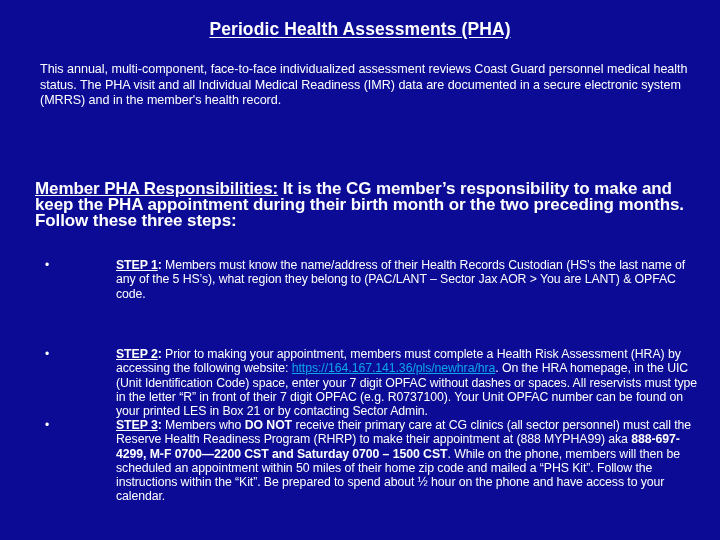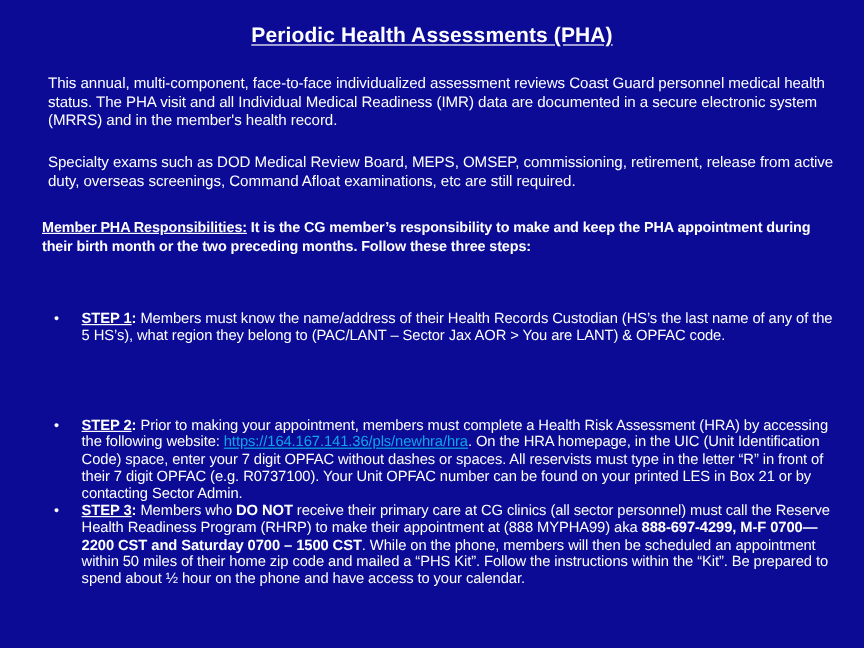--- a/index.html
+++ b/index.html
@@ -47,21 +47,21 @@
     line-height: 15.6px;
     letter-spacing: -0.05px;
   }
   #para-intro { top: 62px; }
   #para-specialty { top: 128px; }
 
   .para-bold {
     position: absolute;
     left: 35px;
     width: 660px;
-    font-size: 12px;
+    font-size: 17px;
     line-height: 16px;
     font-weight: bold;
     letter-spacing: -0.1px;
   }
   #para-responsibilities { top: 181px; }
 
   .u { text-decoration: underline; }
   .b { font-weight: bold; }
 
   
@@ -84,37 +84,37 @@
     width: 28px;
     font-size: 12px;
     line-height: 14.3px;
     color: #ffffff;
     text-align: left;
     padding-left: 5px;
     box-sizing: border-box;
   }
   .step-body {
     flex: 1 1 auto;
+    margin-left: 48px;
   }
 
   .link {
     color: #0ea5e9;
     text-decoration: underline;
   }
 </style>
 </head>
 <body>
 
 <div class="slide">
 
   <div class="title"><span class="u">Periodic Health Assessments (PHA)</span></div>
 
   <div class="para" id="para-intro">This annual, multi-component, face-to-face individualized assessment reviews Coast Guard personnel medical health status. The PHA visit and all Individual Medical Readiness (IMR) data are documented in a secure electronic system (MRRS) and in the member's health record.</div>
 
-  <div class="para" id="para-specialty">Specialty exams such as DOD Medical Review Board, MEPS, OMSEP, commissioning, retirement, release from active duty, overseas screenings, Command Afloat examinations, etc are still required.</div>
 
   <div class="para-bold" id="para-responsibilities"><span class="u">Member PHA Responsibilities:</span><span> It is the CG member’s responsibility to make and keep the PHA appointment during their birth month or the two preceding months. Follow these three steps:</span></div>
 
   <div class="step" id="step-1">
     <span class="bullet">•</span>
     <span class="step-body"><span class="b u">STEP 1</span><span class="b">:</span><span> Members must know the name/address of their Health Records Custodian (HS’s the last name of any of the 5 HS’s), what region they belong to (PAC/LANT – Sector Jax AOR &gt; You are LANT) &amp; OPFAC code.</span></span>
   </div>
 
   <div class="step" id="step-2">
     <span class="bullet">•</span>

